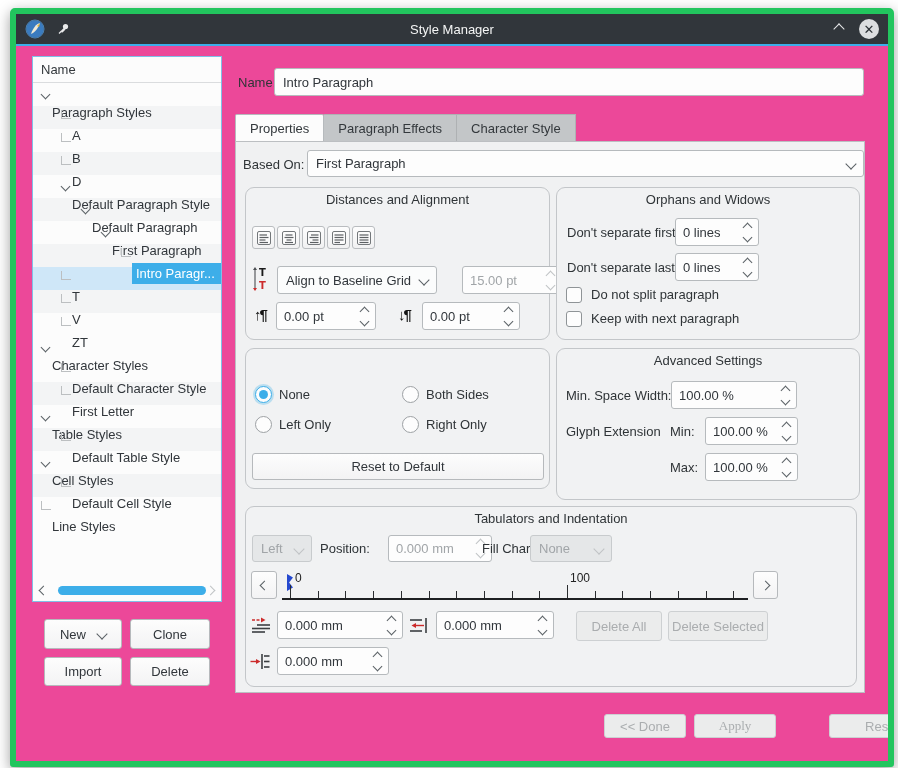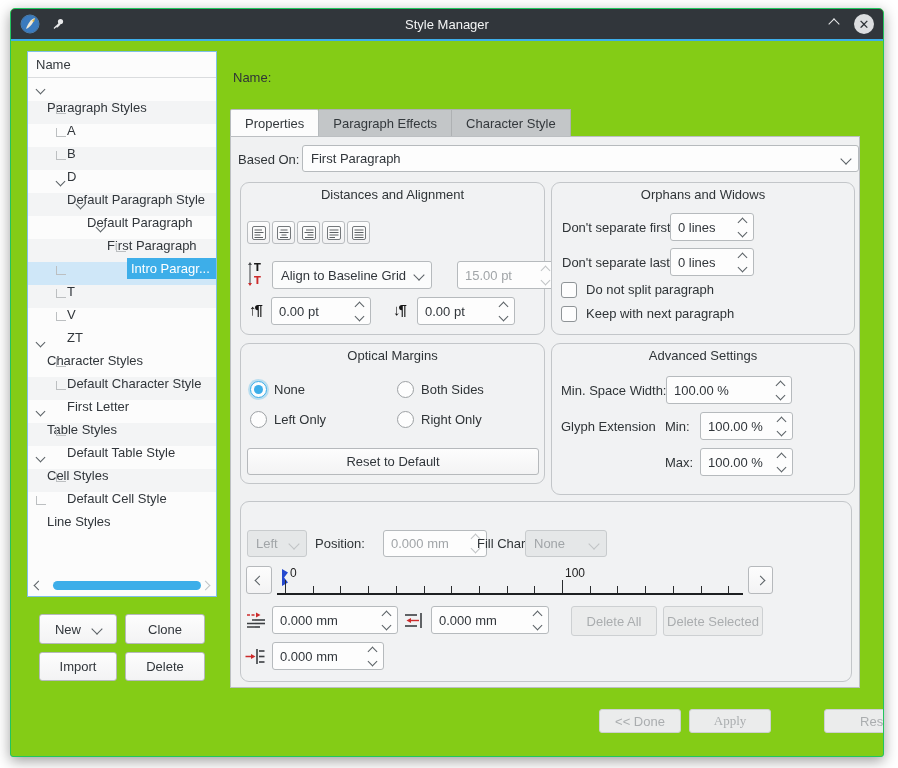--- a/index.html
+++ b/index.html
@@ -1,18 +1,18 @@
 <!DOCTYPE html>
 <html><head>
 <meta charset="utf-8">
 <style>
   html,body{margin:0;padding:0;}
   body{width:898px;height:768px;background:#ffffff;font-family:"Liberation Sans","DejaVu Sans",sans-serif;font-size:13px;color:#31363b;position:relative;overflow:hidden;}
   .abs{position:absolute;}
-  .window{position:absolute;left:10px;top:8px;width:872px;height:747px;background:#84cc16;border:1px solid #22c55e;border-radius:5px 5px 3px 3px;box-shadow:0 4px 14px rgba(0,0,0,.38);overflow:hidden;}
+  .window{position:absolute;left:10px;top:8px;width:872px;height:747px;background:#ec4899;border:6px solid #22c55e;border-radius:5px 5px 3px 3px;box-shadow:0 4px 14px rgba(0,0,0,.38);overflow:hidden;}
   
   .titlebar{position:absolute;left:0;top:0;right:0;height:30px;background:#31363b;display:flex;align-items:center;padding:0 8px;}
   .titlebar .title{position:absolute;left:0;right:0;text-align:center;color:#f4f5f5;font-size:13px;pointer-events:none;}
   .accentline{position:absolute;left:0;top:30px;right:0;height:2px;background:#3daee9;}
   .tb-btn{display:flex;align-items:center;justify-content:center;width:22px;height:22px;}
   .closecircle{width:20px;height:20px;border-radius:50%;background:#dcdee0;display:flex;align-items:center;justify-content:center;color:#2c3136;font-size:13px;font-weight:bold;line-height:1;}
   
   .chv{display:inline-block;width:6px;height:6px;border-right:1.4px solid #5a6065;border-bottom:1.4px solid #5a6065;}
   .chv.down{transform:rotate(45deg);}
   .chv.up{transform:rotate(-135deg);}
@@ -237,20 +237,21 @@
       <span>Clone</span>
     </div>
   <div class="btn abs" style="left:28px;top:643px;width:78px;height:29px;">
       <span>Import</span>
     </div>
   <div class="btn abs" style="left:114px;top:643px;width:80px;height:29px;">
       <span>Delete</span>
     </div>
 
   <span class="lbl" style="left:222px;top:61px;">Name:</span>
+  <input class="input abs" style="left: 258px; top: 54px; width: 590px; height: 28px;" value="Intro Paragraph">
 
   <div class="tabs">
     <div class="tab active">
         <span>Properties</span>
       </div>
     <div class="tab">
         <span>Paragraph Effects</span>
       </div>
     <div class="tab">
         <span>Character Style</span>
@@ -377,21 +378,20 @@
           <span class="chv down"></span>
         </span>
     </div>
     <div class="check" style="left:9px;top:99px;"></div>
     <span class="lbl" style="left:34px;top:99px;">Do not split paragraph</span>
     <div class="check" style="left:9px;top:123px;"></div>
     <span class="lbl" style="left:34px;top:123px;">Keep with next paragraph</span>
   </div>
 
   <div class="group" style="left:229px;top:334px;width:305px;height:141px;">
-    <div class="gtitle">Optical Margins</div>
     <div class="radio on" style="left:9px;top:37px;"></div>
     <span class="lbl" style="left:33px;top:38px;">None</span>
     <div class="radio" style="left:156px;top:37px;"></div>
     <span class="lbl" style="left:180px;top:38px;">Both Sides</span>
     <div class="radio" style="left:9px;top:67px;"></div>
     <span class="lbl" style="left:33px;top:68px;">Left Only</span>
     <div class="radio" style="left:156px;top:67px;"></div>
     <span class="lbl" style="left:180px;top:68px;">Right Only</span>
     <div class="btn abs" style="left:6px;top:104px;width:292px;height:27px;">
         <span>Reset to Default</span>
@@ -421,20 +421,21 @@
     <div class="spin abs" style="left:148px;top:104px;width:93px;height:28px;">
       <span>100.00 %</span>
       <span class="arrows">
           <span class="chv up"></span>
           <span class="chv down"></span>
         </span>
     </div>
   </div>
 
   <div class="group" style="left:229px;top:492px;width:612px;height:181px;">
+    <div class="gtitle">Tabulators and Indentation</div>
     <div class="combo abs dim" style="left:6px;top:28px;width:60px;height:27px;">
       <span>Left</span>
         <span class="chv down big lite"></span>
     </div>
     <span class="lbl" style="left:74px;top:34px;">Position:</span>
     <div class="spin abs dimtext" style="left:124px;top:28px;width:104px;height:27px;">
       <span>0.000 mm</span>
       <span class="arrows">
           <span class="chv up lite"></span>
           <span class="chv down lite"></span>

